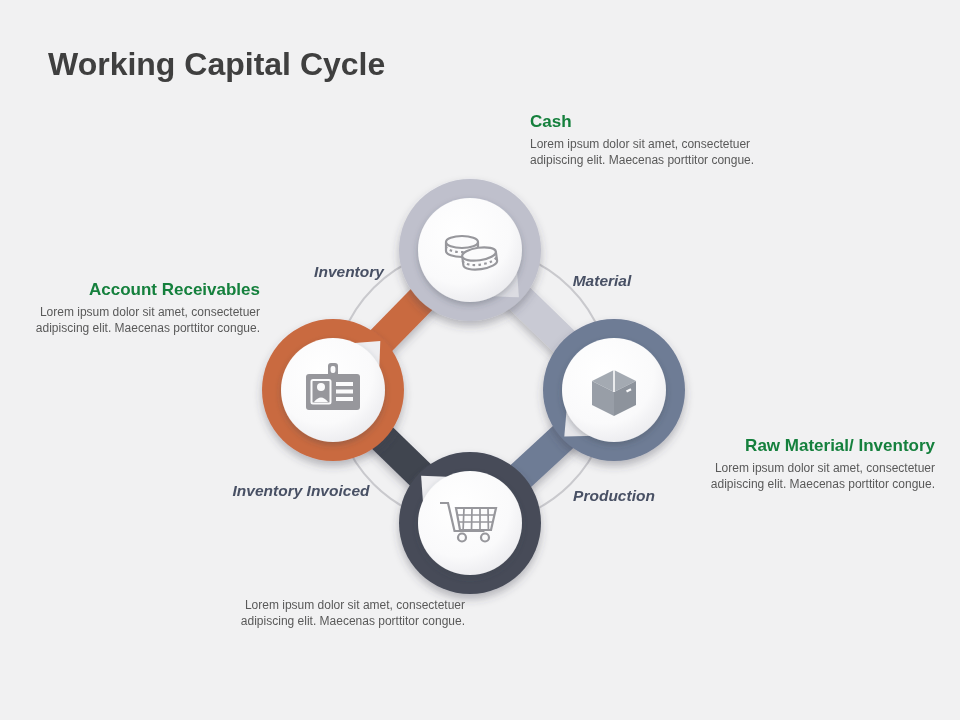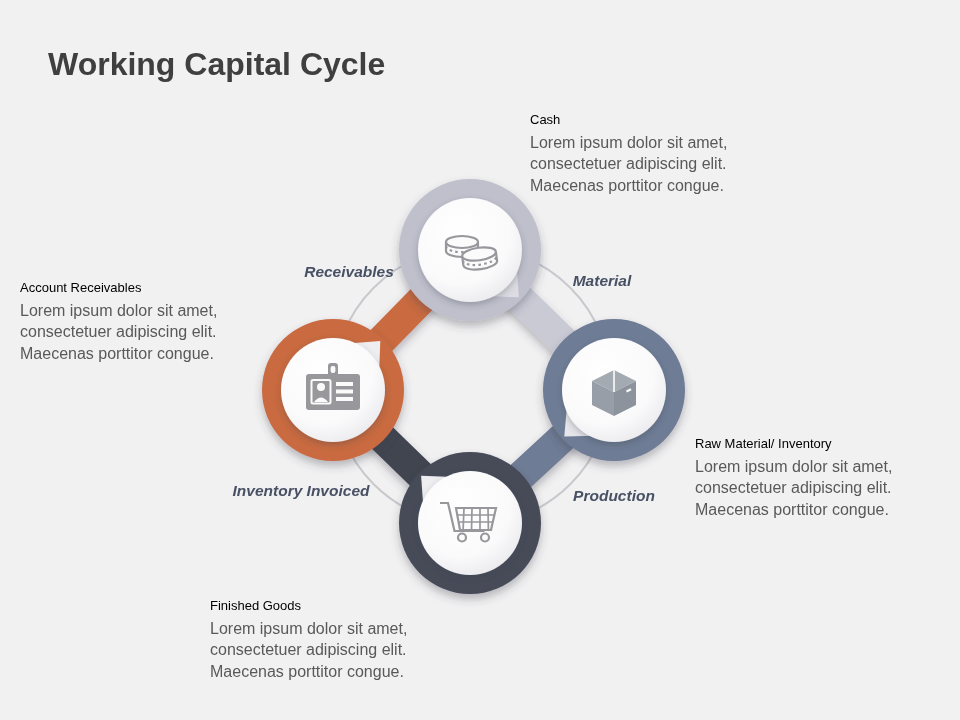--- a/index.html
+++ b/index.html
@@ -7,23 +7,23 @@
     width:960px;height:720px;overflow:hidden;position:relative;
     background:#f1f1f2;
     font-family:"Liberation Sans", sans-serif;
   }
   .stage{position:absolute;inset:0;}
   .page-title{
     position:absolute;left:48px;top:46px;margin:0;
     font-size:32px;font-weight:700;color:#3f3f3f;
   }
   .tblock{position:absolute;}
-  .tblock .hd{font-size:13px;font-weight:400;color:#000000;margin:0 0 5px 0;}
-  .tblock .bd{font-size:16px;color:#595959;line-height:1.33;margin:0;}
-  .align-center{text-align:left;}
+  .tblock .hd{font-size:17px;font-weight:700;color:#15803d;margin:0 0 5px 0;}
+  .tblock .bd{font-size:12px;color:#595959;line-height:1.33;margin:0;}
+  .align-center{text-align:right;}
   .conn-label{
     position:absolute;transform:translate(-50%,-50%);
     font-size:15.5px;font-weight:700;font-style:italic;color:#485064;
     white-space:nowrap;
   }
   svg.diagram{position:absolute;left:0;top:0;}
 </style>
 </head>
 <body>
 
@@ -121,28 +121,27 @@
   <div class="tblock" style="left:530px;top:112px;width:250px;">
     <p class="hd">Cash</p>
     <p class="bd">Lorem ipsum dolor sit amet, consectetuer adipiscing elit. Maecenas porttitor congue.</p>
   </div>
 
   <div class="tblock align-center" style="left:20px;top:280px;width:240px;">
     <p class="hd">Account Receivables</p>
     <p class="bd">Lorem ipsum dolor sit amet, consectetuer adipiscing elit. Maecenas porttitor congue.</p>
   </div>
 
-  <div class="tblock" style="left:695px;top:436px;width:240px;">
+  <div class="tblock" style="left:695px;top:436px;width:240px;text-align:right;">
     <p class="hd">Raw Material/ Inventory</p>
     <p class="bd">Lorem ipsum dolor sit amet, consectetuer adipiscing elit. Maecenas porttitor congue.</p>
   </div>
 
   <div class="tblock align-center" style="left:210px;top:598px;width:255px;">
-    <p class="hd">Finished Goods</p>
     <p class="bd">Lorem ipsum dolor sit amet, consectetuer adipiscing elit. Maecenas porttitor congue.</p>
   </div>
 
-  <div class="conn-label" style="left:349px;top:272px;">Receivables</div>
+  <div class="conn-label" style="left:349px;top:272px;">Inventory</div>
   <div class="conn-label" style="left:602px;top:281px;">Material</div>
   <div class="conn-label" style="left:607px;top:496px;margin-left:7px;">Production</div>
   <div class="conn-label" style="left:301px;top:491px;">Inventory Invoiced</div>
 
 </div>
 
 </body></html>

